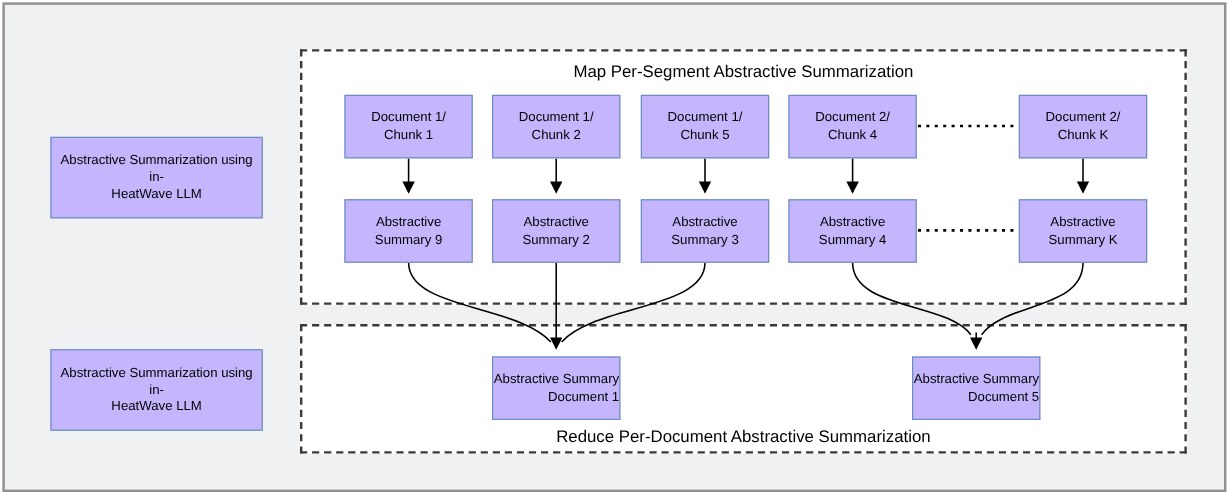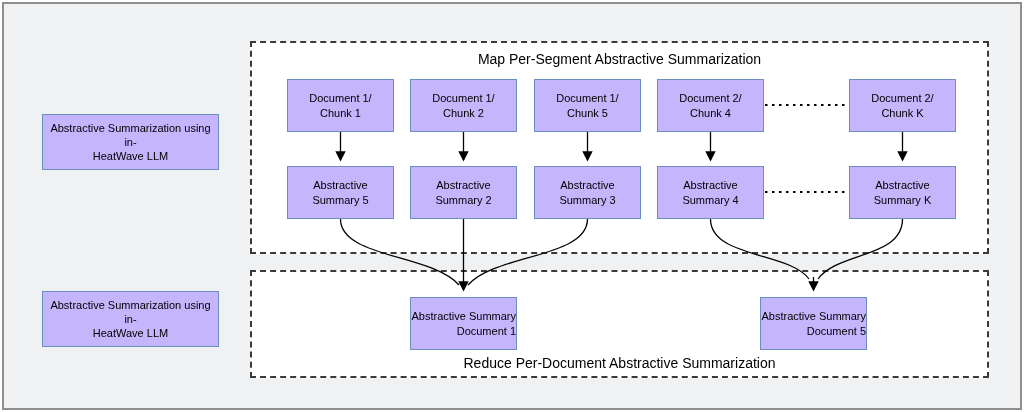--- a/index.html
+++ b/index.html
@@ -11,21 +11,21 @@
   .section-reduce{left:246px;top:266px;width:739px;height:108px;}
   .section-title{position:absolute;left:0;width:100%;text-align:center;font-size:14px;}
   .section-title.top{top:8px;}
   .section-title.bottom{bottom:5px;}
   .node{position:absolute;box-sizing:border-box;background:#c4b5fd;border:1px solid #6c8ebf;
         display:flex;flex-direction:column;align-items:center;justify-content:center;
         font-size:11px;line-height:1.3;text-align:center;}
   .node span{display:block;}
   .chunk,.summ{width:107px;height:53px;}
   .docbox{width:107px;height:53px;align-items:flex-end;}
-  .note{left:38px;width:177px;height:56px;position:absolute;}
+  .note{left:38px;width:177px;height:68px;position:absolute;}
   svg.overlay{position:absolute;left:0;top:0;width:1024px;height:412px;pointer-events:none;}
 </style>
 </head>
 <body>
 
 <div class="canvas">
 
 
   <div class="section section-reduce">
     <div class="section-title bottom">Reduce Per-Document Abstractive Summarization</div>
@@ -86,21 +86,21 @@
     <span>Document 2/</span>
     <span>Chunk 4</span>
   </div>
   <div class="node chunk" style="left:845px;top:75px;">
     <span>Document 2/</span>
     <span>Chunk K</span>
   </div>
 
   <div class="node summ" style="left:283px;top:162px;">
     <span>Abstractive</span>
-    <span>Summary 5</span>
+    <span>Summary 9</span>
   </div>
   <div class="node summ" style="left:406px;top:162px;">
     <span>Abstractive</span>
     <span>Summary 2</span>
   </div>
   <div class="node summ" style="left:530px;top:162px;">
     <span>Abstractive</span>
     <span>Summary 3</span>
   </div>
   <div class="node summ" style="left:653px;top:162px;">

